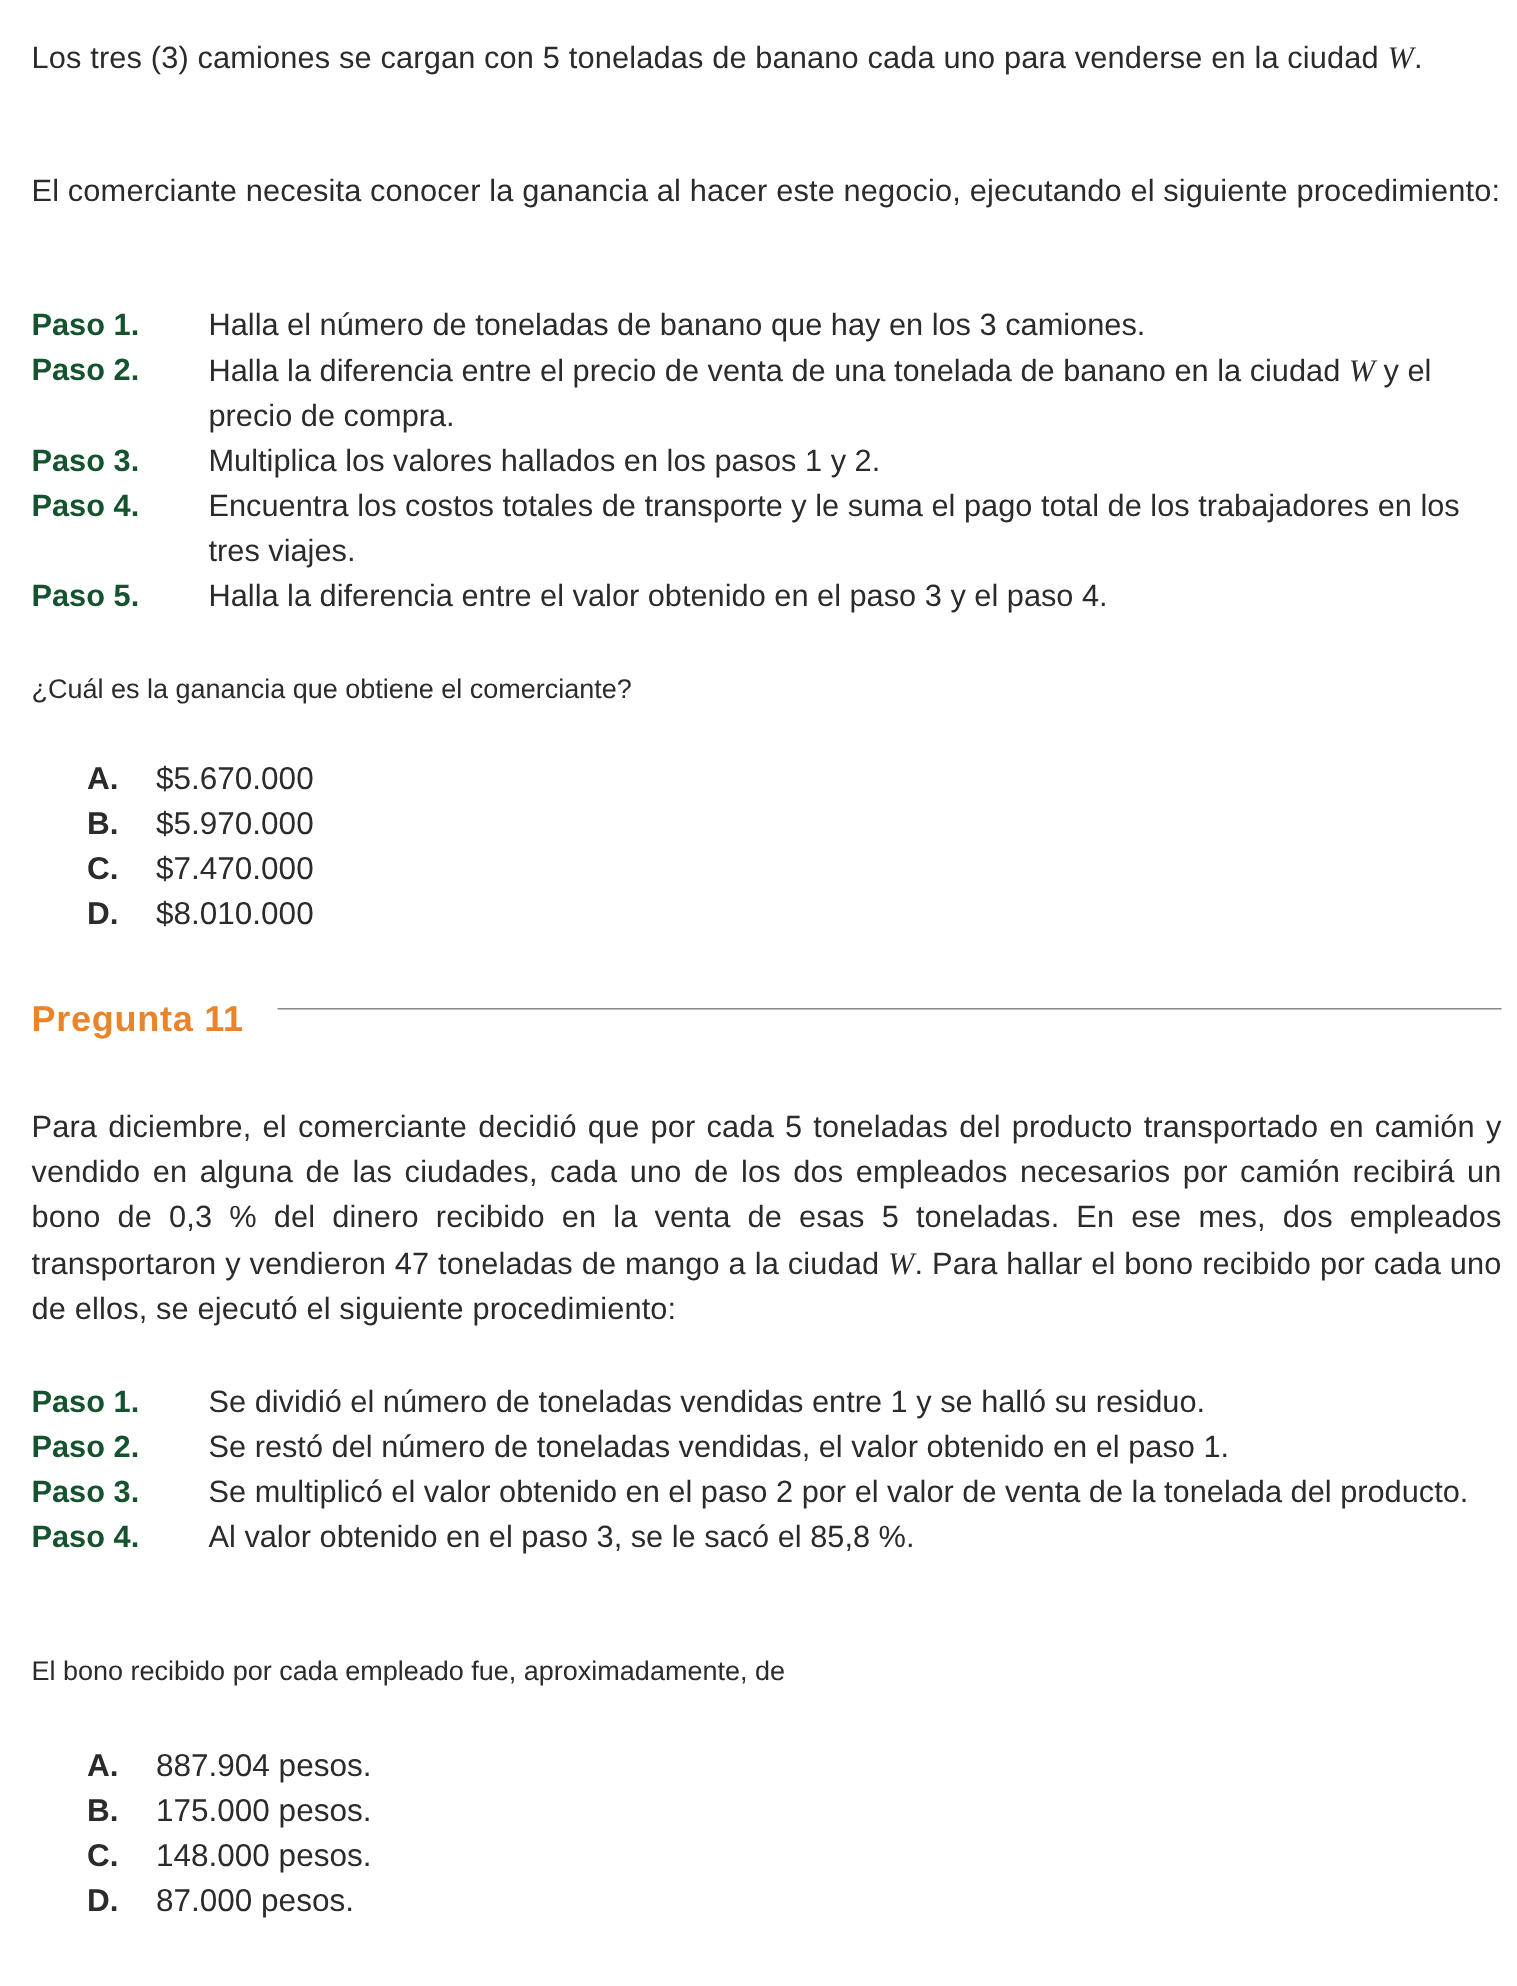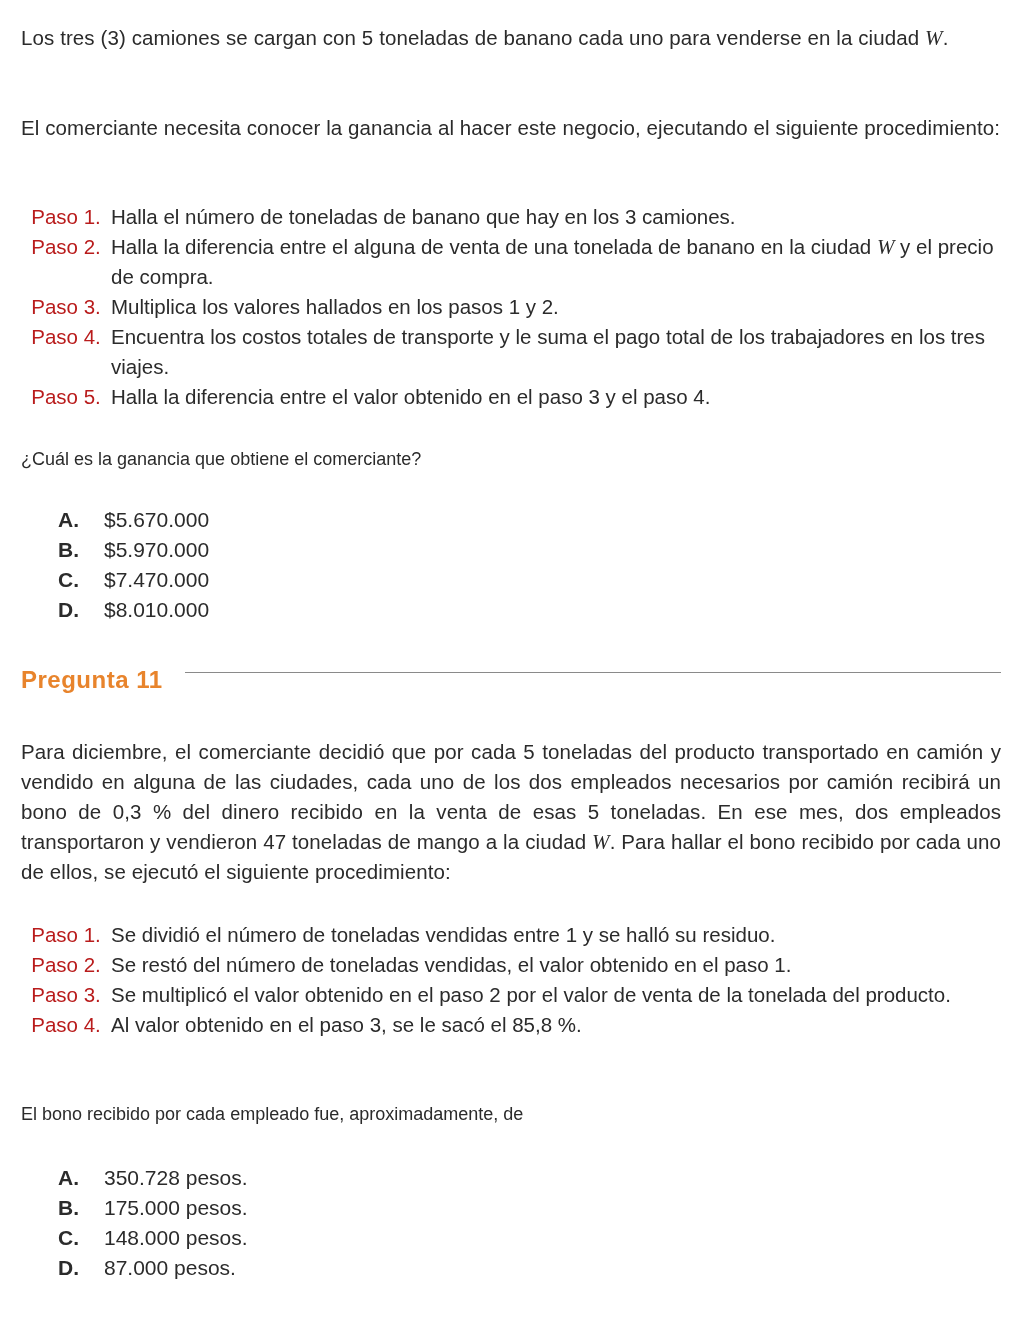--- a/index.html
+++ b/index.html
@@ -10,22 +10,22 @@
     }
     .page { position: absolute; left: 0; top: 0; width: 1011px; height: 1324px; }
     .para {
       position: absolute; left: 21px; width: 980px;
       font-size: 20.5px; line-height: 30px; letter-spacing: 0.1px;
       text-align: justify; margin: 0;
     }
     .var { font-family: "Liberation Serif", "DejaVu Serif", serif; font-style: italic; font-size: 21px; }
     .steps { position: absolute; left: 21px; width: 980px; margin: 0; padding: 0; list-style: none; }
     .step { display: flex; font-size: 20.5px; line-height: 30px; }
-    .step-label { font-weight: normal; white-space: nowrap; width: 90px; flex: 0 0 90px; color: #b91c1c; text-align: center; }
-    .step-text { flex: 1; }
+    .step-label { font-weight: bold; white-space: nowrap; width: 90px; flex: 0 0 90px; color: #14532d; }
+    .step-text { flex: 1; margin-left: 28px; }
     .question { position: absolute; left: 21px; font-size: 18px; line-height: 30px; margin: 0; }
     .options { position: absolute; left: 58px; margin: 0; padding: 0; list-style: none; }
     .option { display: flex; font-size: 21px; line-height: 30px; }
     .option-letter { font-weight: bold; width: 46px; flex: 0 0 46px; }
     .section-header { position: absolute; left: 21px; top: 666px; width: 980px; height: 36px; display: flex; }
     .section-title { color: #e8842c; font-weight: bold; font-size: 24px; letter-spacing: 0.5px; white-space: nowrap; }
     .section-rule { flex: 1; height: 0; border-top: 1.5px solid #8a8a8a; margin-left: 22px; margin-top: 6px; }
     .footer { position: absolute; right: 0; bottom: 0; height: 40px; width: 190px; }
     .footer-brand { position: absolute; right: 52px; bottom: 2px; font-size: 26px; font-weight: bold; color: #555555; letter-spacing: -0.5px; transform: scaleX(0.86); transform-origin: right bottom; }
     .footer-sep { position: absolute; right: 36px; bottom: 0; width: 2px; height: 28px; background: #c8c8c8; }
@@ -40,21 +40,21 @@
 
   <p class="para" style="top:113px;">El comerciante necesita conocer la ganancia al hacer este negocio, ejecutando el siguiente procedimiento:</p>
 
   <ul class="steps" style="top:202px;">
     <li class="step">
       <span class="step-label">Paso 1.</span>
       <span class="step-text">Halla el número de toneladas de banano que hay en los 3 camiones.</span>
     </li>
     <li class="step">
       <span class="step-label">Paso 2.</span>
-      <span class="step-text"><span>Halla la diferencia entre el alguna de venta de una tonelada de banano en la ciudad </span><span class="var">W</span><span> y el precio de compra.</span></span>
+      <span class="step-text"><span>Halla la diferencia entre el precio de venta de una tonelada de banano en la ciudad </span><span class="var">W</span><span> y el precio de compra.</span></span>
     </li>
     <li class="step">
       <span class="step-label">Paso 3.</span>
       <span class="step-text">Multiplica los valores hallados en los pasos 1 y 2.</span>
     </li>
     <li class="step">
       <span class="step-label">Paso 4.</span>
       <span class="step-text">Encuentra los costos totales de transporte y le suma el pago total de los trabajadores en los tres viajes.</span>
     </li>
     <li class="step">
@@ -108,21 +108,21 @@
       <span class="step-label">Paso 4.</span>
       <span class="step-text">Al valor obtenido en el paso 3, se le sacó el 85,8 %.</span>
     </li>
   </ul>
 
   <p class="question" style="top:1099px;">El bono recibido por cada empleado fue, aproximadamente, de</p>
 
   <ul class="options" style="top:1163px;">
     <li class="option">
       <span class="option-letter">A.</span>
-      <span>350.728 pesos.</span>
+      <span>887.904 pesos.</span>
     </li>
     <li class="option">
       <span class="option-letter">B.</span>
       <span>175.000 pesos.</span>
     </li>
     <li class="option">
       <span class="option-letter">C.</span>
       <span>148.000 pesos.</span>
     </li>
     <li class="option">

